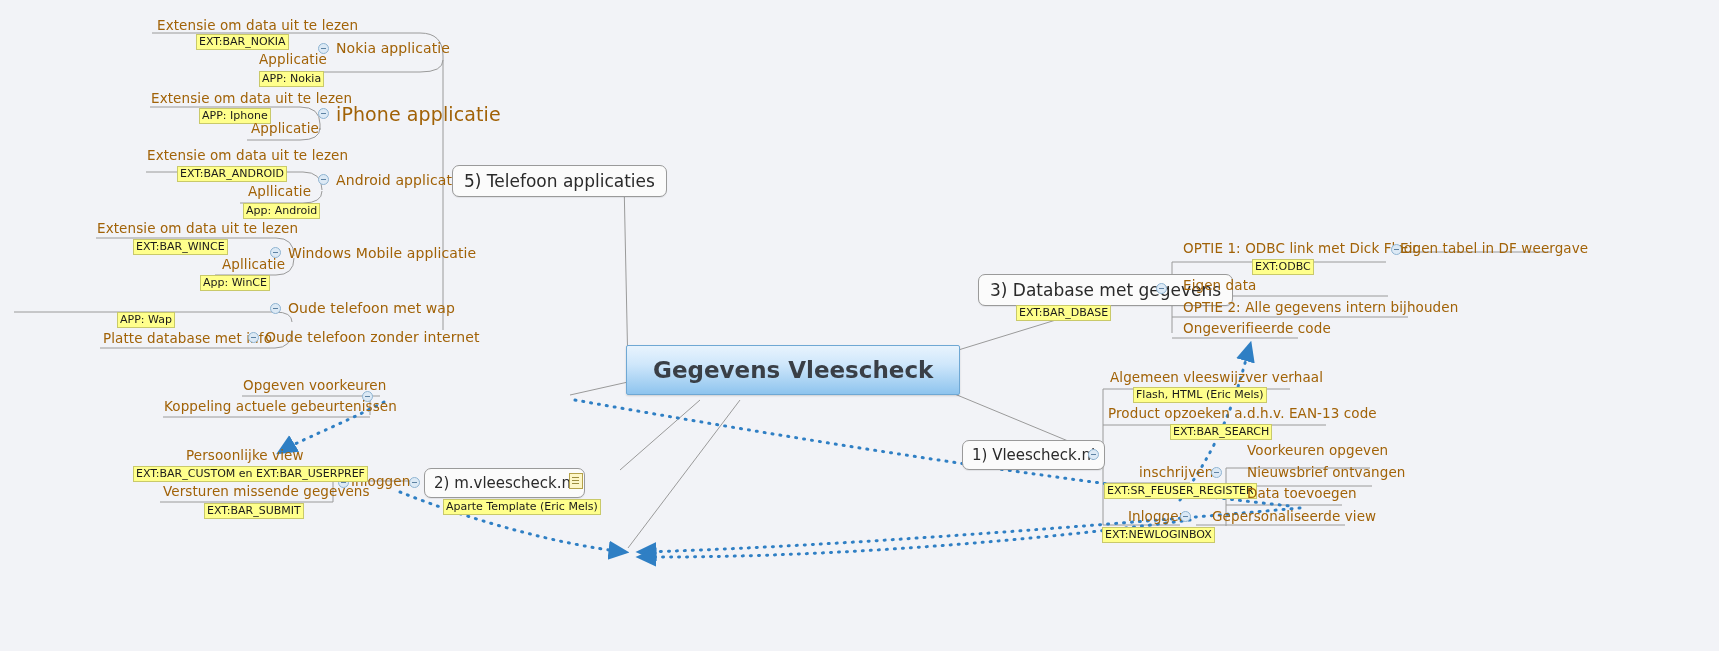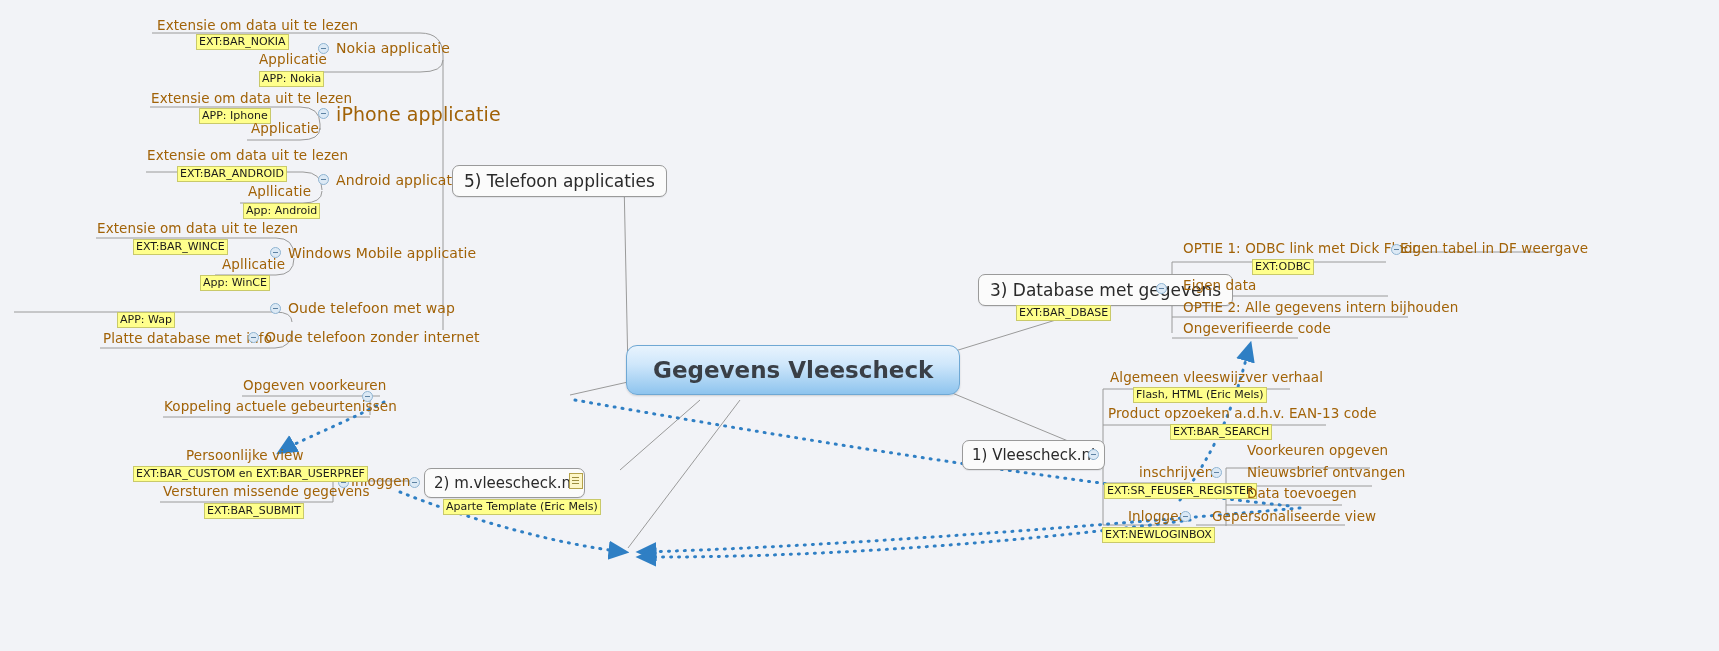--- a/index.html
+++ b/index.html
@@ -36,21 +36,21 @@
     background:#fbfbfb;border:1px solid #9a9a9a;border-radius:7px;
     font-size:17px;line-height:20px;padding:5px 11px;color:#2a2a2a;
     box-shadow:0 1px 1px rgba(0,0,0,.07);
   }
   .bubble.small{font-size:15px;padding:4px 9px;}
 
   
   .root{
     position:absolute;white-space:nowrap;
     background:linear-gradient(to bottom,#e8f3fd 0%,#cfe7fb 38%,#a8d2f3 75%,#8ec4ee 100%);
-    border:1px solid #6fa8d4;border-radius:11px;
+    border:1px solid #6fa8d4;border-radius:2px;
     font-size:23px;font-weight:bold;line-height:28px;
     padding:10px 26px;color:#3a3f46;
     box-shadow:0 1px 2px rgba(0,0,0,.15);
   }
 
   
   .toggle{
     position:absolute;width:11px;height:11px;border-radius:50%;
     background:#dce9f5;border:1px solid #8fb4d2;box-sizing:border-box;
   }

